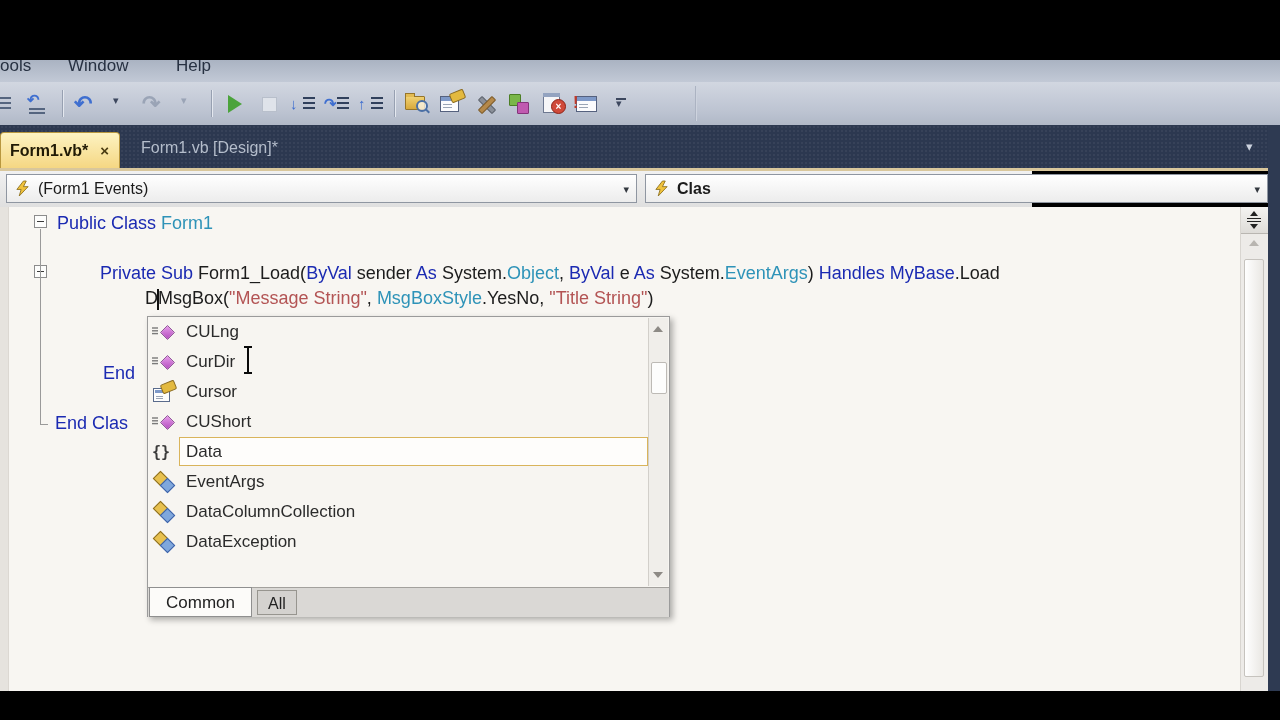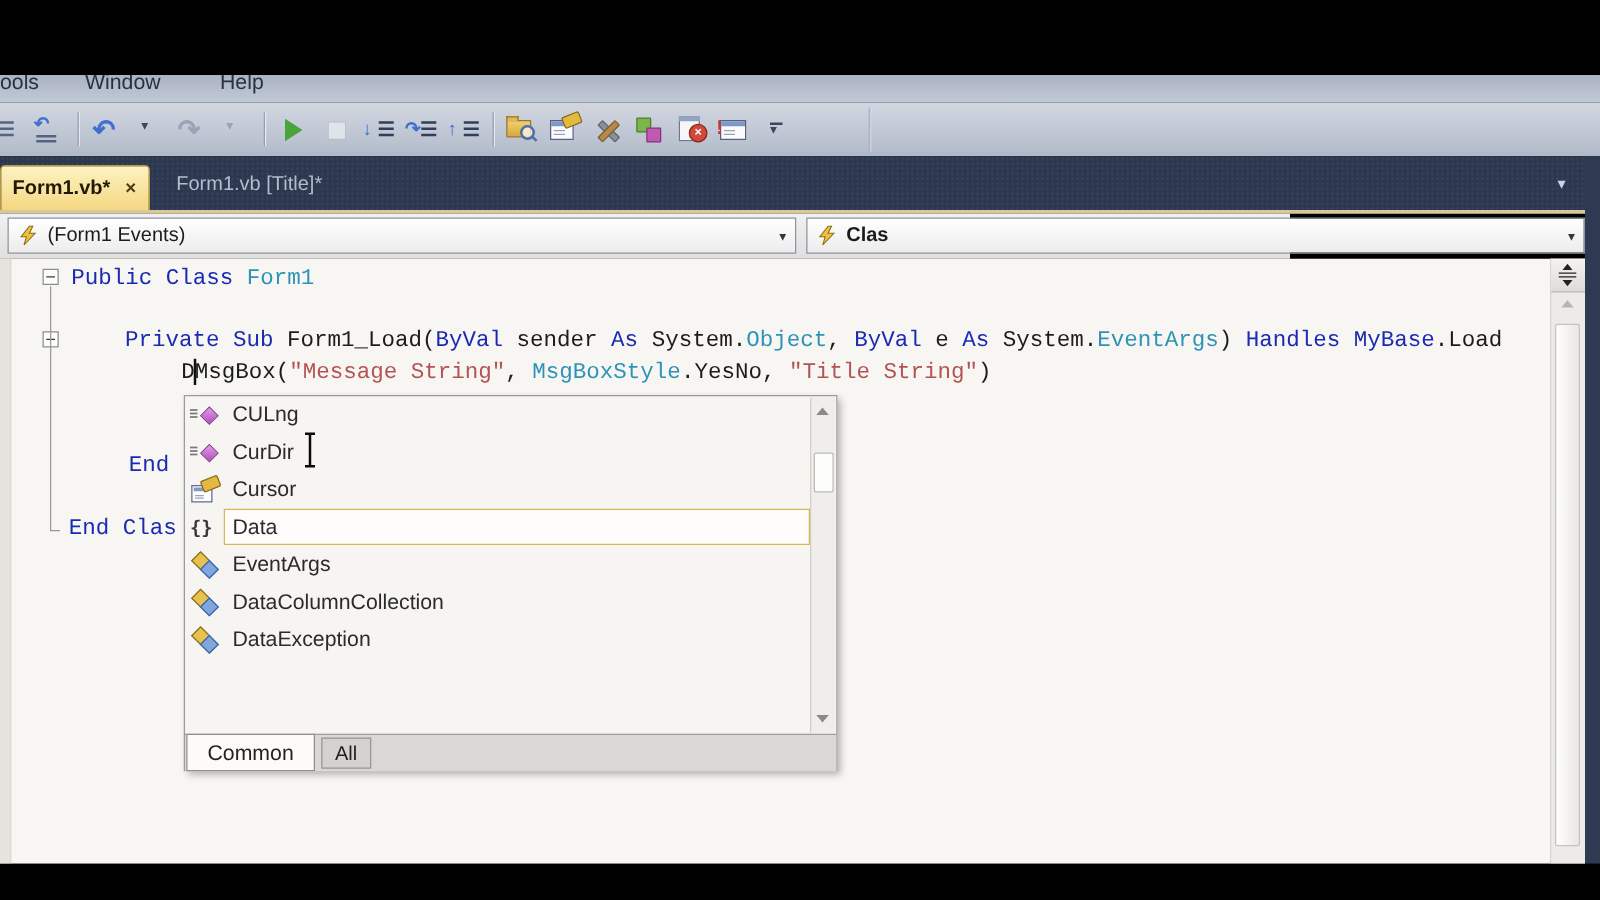--- a/index.html
+++ b/index.html
@@ -79,21 +79,21 @@
   .combo-left{left:6px;width:631px;}
   .combo-right{left:645px;width:623px;}
   .combo .txt{font-size:16px;color:#1b1b1b;margin-left:8px;}
   .combo-right .txt{font-weight:bold;}
   .combo .arrow{position:absolute;right:7px;top:8px;font-size:11px;color:#33383f;}
   .bolt{width:15px;height:17px;margin-left:8px;flex:0 0 auto;}
 
   
   .editor{left:0;top:187px;width:1268px;height:484px;background:#f8f6f2;z-index:5;}
   .indicator-margin{position:absolute;left:0;top:0;width:8px;height:100%;background:#e6e3de;border-right:1px solid #dcd8d2;}
-  .code-line{position:absolute;height:25px;line-height:25px;font-family:Liberation Mono, monospace;
+  .code-line{position:absolute;height:25px;line-height:25px;font-family:Liberation Sans, sans-serif;
              font-size:18px;white-space:pre;}
   .tok-kw{color:#1b2ab2;} .tok-pl{color:#1c1c1c;} .tok-type{color:#2e93b8;} .tok-str{color:#b35454;}
   .code-caret{display:inline-block;width:2px;height:21px;background:#111;vertical-align:middle;margin:0 -1px;}
   .collapse-box{position:absolute;left:34px;width:13px;height:13px;background:#fdfdfc;border:1px solid #8c8c8c;box-sizing:border-box;}
   .collapse-box::before{content:'';position:absolute;left:2px;top:5px;width:7px;height:1px;background:#3a3a3a;}
   .outline-vline{position:absolute;left:40px;width:1px;background:#9a9a9a;}
   .outline-tick{position:absolute;left:40px;width:8px;height:1px;background:#9a9a9a;}
 
   
   .scrollcol{left:1240px;top:187px;width:27px;height:484px;background:#edebe8;border-left:1px solid #d8d5d0;z-index:6;}
@@ -225,21 +225,21 @@
         <i class="ic-caret ov">▾</i>
       </span>
     </div>
   <div class="abs toolbar-ridge"></div>
 
   <div class="abs tabstrip">
     <div class="tab-active">
       <span class="lbl">Form1.vb*</span>
       <span class="tab-close">×</span>
     </div>
-    <div class="tab-inactive">Form1.vb [Title]*</div>
+    <div class="tab-inactive">Form1.vb [Design]*</div>
     <div class="tab-chevron">▾</div>
   </div>
   <div class="abs goldline"></div>
 
   <div class="abs navbar">
     <div class="combo combo-left">
       <svg class="bolt" viewBox="0 0 16 18">
         <polygon points="9,1 2,10 6.5,10 4.5,17 14,7 9,7 12,1" fill="#f0c23c" stroke="#8a6d1a" stroke-width="0.9"></polygon>
       </svg>
       <span class="txt">(Form1 Events)</span>
@@ -296,20 +296,27 @@
           </span>
           <span class="ii-label">CurDir</span>
         </div>
         <div class="ii-row">
           <span class="ii-icon icon-property">
             <i class="pwin"></i>
             <i class="phand"></i>
           </span>
           <span class="ii-label">Cursor</span>
         </div>
+        <div class="ii-row">
+          <span class="ii-icon icon-method">
+            <i class="mlines"></i>
+            <i class="mcube"></i>
+          </span>
+          <span class="ii-label">CUShort</span>
+        </div>
         <div class="ii-row selected">
           <span class="ii-icon icon-namespace">{}</span>
           <span class="ii-label">Data</span>
         </div>
         <div class="ii-row">
           <span class="ii-icon icon-class">
             <i class="cgold"></i>
             <i class="cblue"></i>
           </span>
           <span class="ii-label">EventArgs</span>

